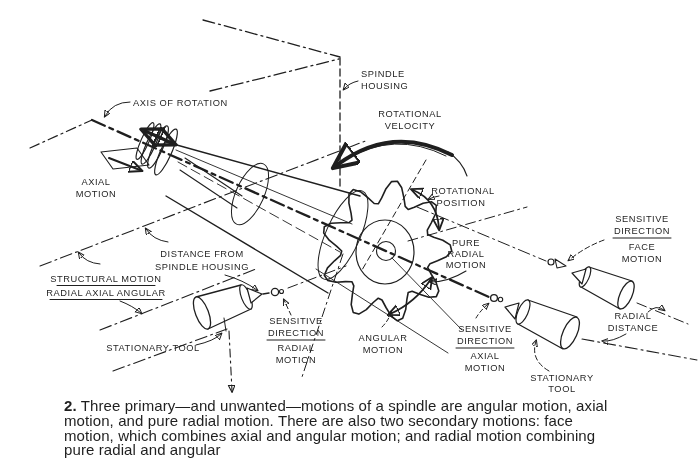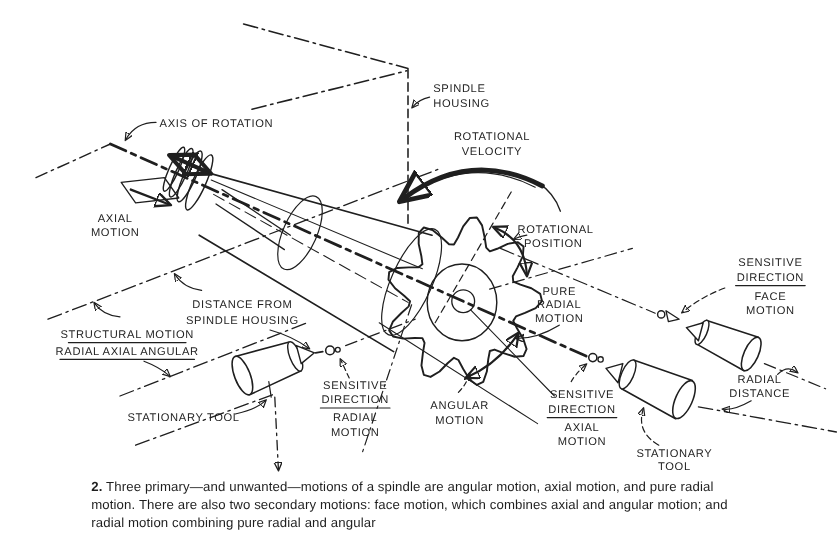--- a/index.html
+++ b/index.html
@@ -5,21 +5,21 @@
   html,body{margin:0;padding:0;}
   .page{position:relative;width:700px;height:459px;background:var(--paper,#fff);overflow:hidden;
         font-family:"Liberation Sans","DejaVu Sans",sans-serif;}
   svg{position:absolute;left:0;top:0;}
   svg text{font-family:"Liberation Sans","DejaVu Sans",sans-serif;font-size:9.3px;letter-spacing:.55px;
            fill:var(--ink,#1f1f1f);stroke:none;}
   svg text.ctr{text-anchor:middle;}
   svg line,svg path,svg ellipse,svg circle,svg polygon,svg polyline{
       stroke:var(--ink,#1f1f1f);fill:none;stroke-linecap:round;stroke-linejoin:round;}
   .fillw{fill:var(--paper,#fff);}
-  .cap{position:absolute;left:76px;top:399px;width:558px;font-size:11px;line-height:14.8px;
+  .cap{position:absolute;left:64px;top:399px;width:558px;font-size:15px;line-height:14.8px;
        color:var(--ink,#1f1f1f);letter-spacing:.1px;}
   .cap b{font-weight:bold;}
 </style>
 </head>
 <body>
 
 <div class="page">
 
 <svg width="700" height="398" viewBox="0 0 700 398">
   <defs>

